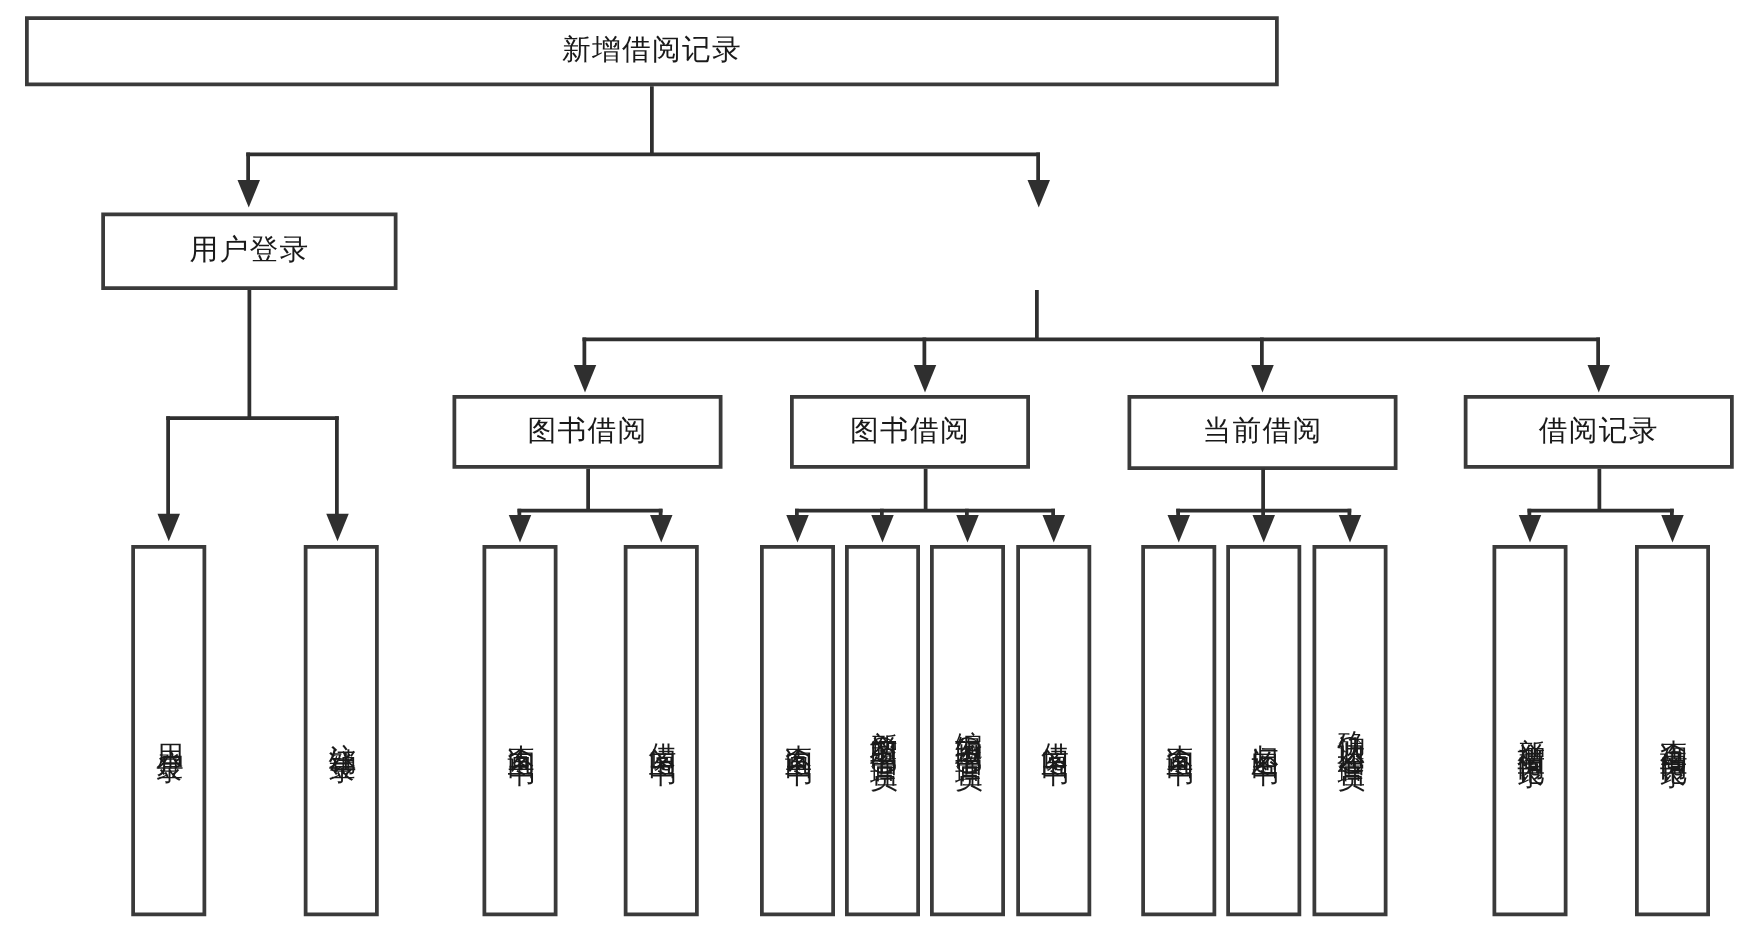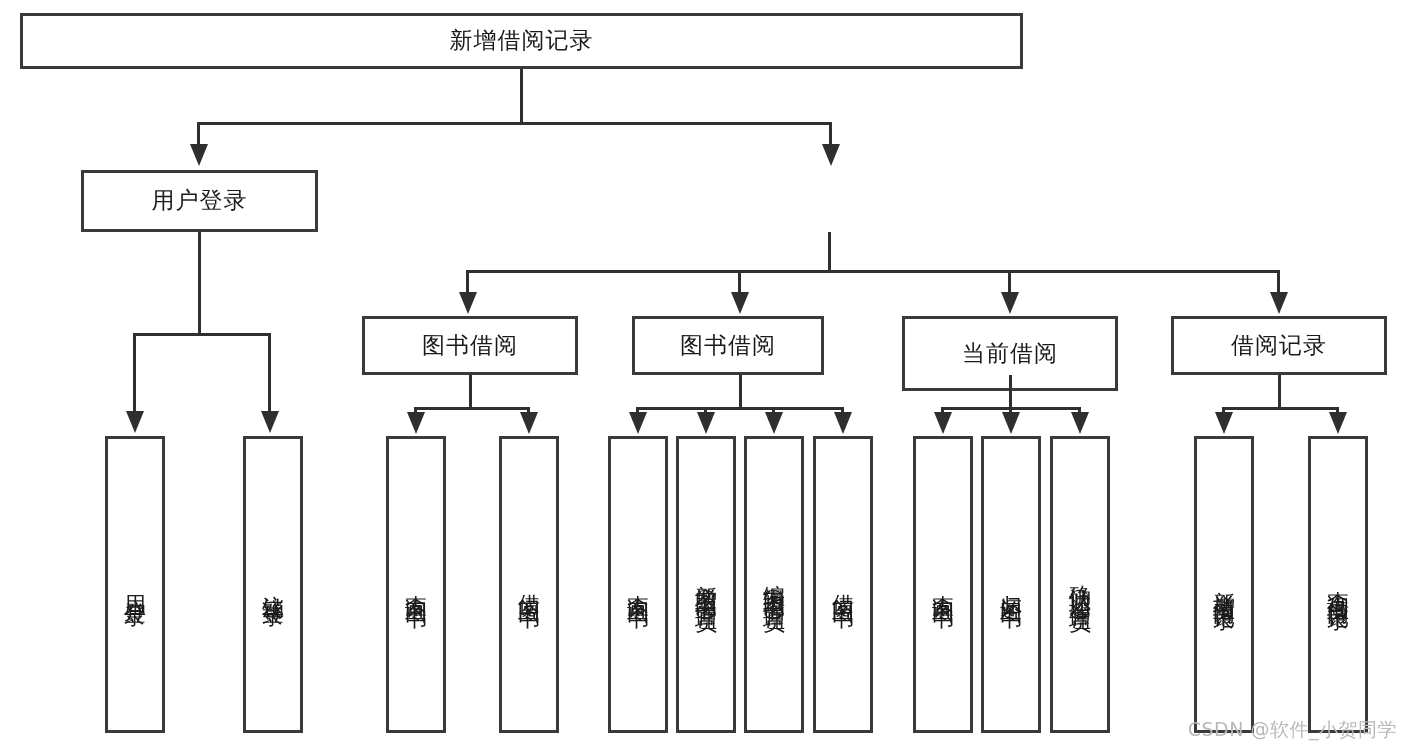--- a/index.html
+++ b/index.html
@@ -109,21 +109,21 @@
   <div class="edge vline" style="left:1008px; top:270px; width:3px; height:24px;"></div>
   <div class="arrow" style="left:1001px; top:292px;"></div>
 
   <div class="edge vline" style="left:1277px; top:270px; width:3px; height:24px;"></div>
   <div class="arrow" style="left:1270px; top:292px;"></div>
 
   <div class="node h" style="left:362px; top:316px; width:216px; height:59px;">图书借阅</div>
 
   <div class="node h" style="left:632px; top:316px; width:192px; height:59px;">图书借阅</div>
 
-  <div class="node h" style="left:902px; top:316px; width:216px; height:75px;">当前借阅</div>
+  <div class="node h" style="left:902px; top:316px; width:216px; height:60px;">当前借阅</div>
 
   <div class="node h" style="left:1171px; top:316px; width:216px; height:59px;">借阅记录</div>
 
   <div class="edge vline" style="left:469px; top:375px; width:3px; height:34px;"></div>
   <div class="edge hline" style="left:414px; top:407px; width:116px; height:3px;"></div>
   <div class="edge vline" style="left:414px; top:407px; width:3px; height:8px;"></div>
   <div class="arrow" style="left:407px; top:412px;"></div>
   <div class="edge vline" style="left:527px; top:407px; width:3px; height:8px;"></div>
   <div class="arrow" style="left:520px; top:412px;"></div>
 
@@ -191,15 +191,14 @@
     <span class="vtext">确认归还（管理员）</span>
   </div>
 
   <div class="node v" style="left:1194px; top:436px; width:60px; height:297px;">
     <span class="vtext">新增借阅记录</span>
   </div>
   <div class="node v" style="left:1308px; top:436px; width:60px; height:297px;">
     <span class="vtext">查询借阅记录</span>
   </div>
 
-  <div class="watermark">CSDN @软件_小贺同学</div>
 
 </div>
 
 </body></html>

